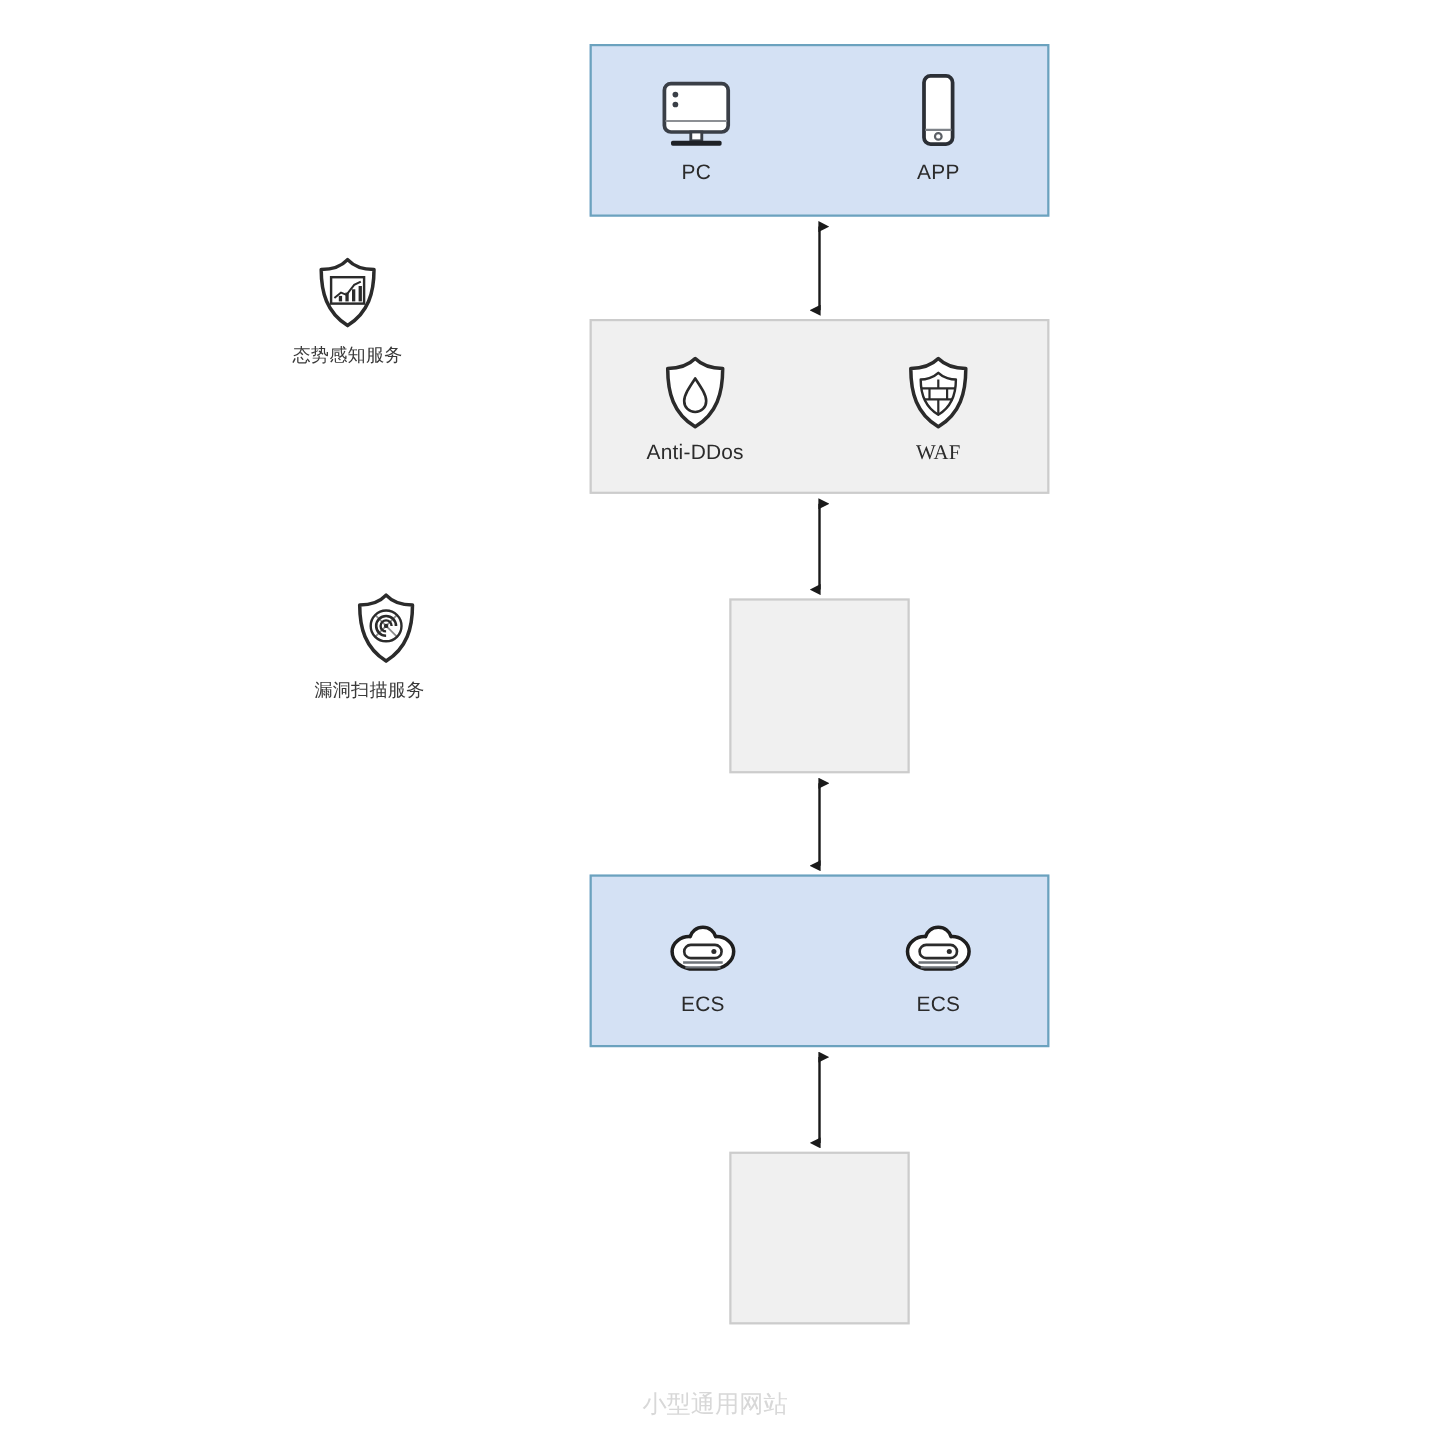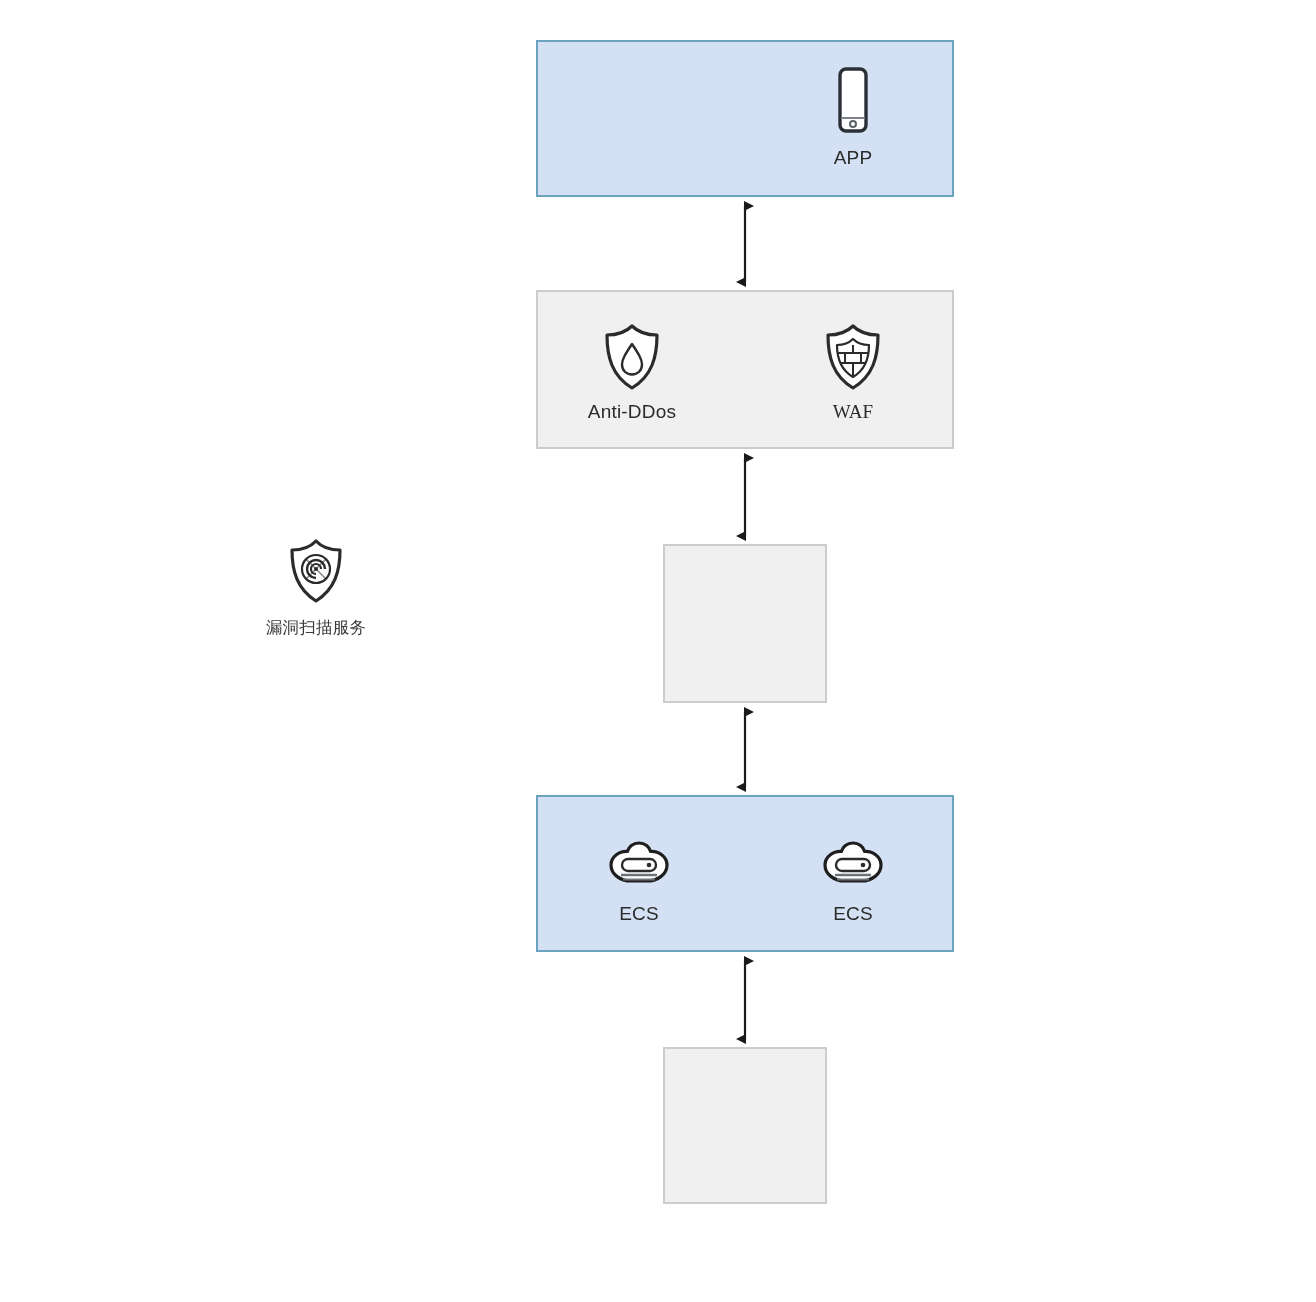--- a/index.html
+++ b/index.html
@@ -110,20 +110,33 @@
       <line x1="31" y1="10" x2="31" y2="85" stroke="#1a1a1a" stroke-width="2.2" marker-start="url(#ah-up)" marker-end="url(#ah-dn)"></line>
     </svg>
   </div>
 
   <div class="connector" style="left:714px; top:951px; width:62px; height:98px;">
     <svg width="62" height="98" viewBox="0 0 62 98">
       <line x1="31" y1="10" x2="31" y2="88" stroke="#1a1a1a" stroke-width="2.2" marker-start="url(#ah-up)" marker-end="url(#ah-dn)"></line>
     </svg>
   </div>
 
+  <div class="node" style="left:563px; top:72px;">
+    <span class="glyph">
+      <svg width="78" height="66" viewBox="0 0 78 66">
+        <rect x="10" y="4" width="58" height="44" rx="6" ry="6" fill="#ffffff" stroke="#3a3f47" stroke-width="3.4"></rect>
+        <line x1="11" y1="38" x2="67" y2="38" stroke="#8c8f94" stroke-width="2"></line>
+        <circle cx="20" cy="14" r="2.6" fill="#3a3f47"></circle>
+        <circle cx="20" cy="23" r="2.6" fill="#3a3f47"></circle>
+        <rect x="34" y="48" width="10" height="8" fill="#ffffff" stroke="#3a3f47" stroke-width="2.6"></rect>
+        <rect x="16" y="56" width="46" height="4.4" rx="1.6" fill="#1e2126"></rect>
+      </svg>
+    </span>
+    <span class="label">PC</span>
+  </div>
 
   <div class="node" style="left:783px; top:66px;">
     <span class="glyph">
       <svg width="78" height="72" viewBox="0 0 78 72">
         <rect x="26" y="3" width="26" height="62" rx="6" ry="6" fill="#ffffff" stroke="#2b2f36" stroke-width="3.4"></rect>
         <line x1="27" y1="52" x2="51" y2="52" stroke="#7e8288" stroke-width="2"></line>
         <circle cx="39" cy="58" r="3" fill="none" stroke="#5c6066" stroke-width="2"></circle>
       </svg>
     </span>
     <span class="label">APP</span>
@@ -176,29 +189,44 @@
         <rect x="19" y="21" width="34" height="12" rx="6" ry="6" fill="#ffffff" stroke="#2b2b2b" stroke-width="2.4"></rect>
         <circle cx="46" cy="27" r="2.3" fill="#2b2b2b"></circle>
         <line x1="18" y1="37" x2="54" y2="37" stroke="#6e7378" stroke-width="2.4"></line>
         <line x1="20" y1="41.5" x2="52" y2="41.5" stroke="#6e7378" stroke-width="2"></line>
       </svg>
     </span>
     <span class="label">ECS</span>
   </div>
 
 
-
-  <div class="node cn" style="left:246px; top:537px;">
+  <div class="node cn" style="left:246px; top:232px;">
+    <span class="glyph">
+      <svg width="70" height="68" viewBox="0 0 70 68">
+        <path d="M35 4 C28.5 11, 18 13, 11 13 C11 34, 16 52, 35 64 C54 52, 59 34, 59 13 C52 13, 41.5 11, 35 4 Z" fill="#ffffff" stroke="#2b2b2b" stroke-width="3.2" stroke-linejoin="round"></path>
+        <rect x="20" y="20" width="30" height="24" fill="#ffffff" stroke="#2b2b2b" stroke-width="2.2"></rect>
+        <polyline points="23,39 29,34 34,36 41,27 47,24" fill="none" stroke="#2b2b2b" stroke-width="1.8"></polyline>
+        <rect x="27" y="37" width="3" height="5" fill="#2b2b2b"></rect>
+        <rect x="33" y="34" width="3" height="8" fill="#2b2b2b"></rect>
+        <rect x="39" y="31" width="3" height="11" fill="#2b2b2b"></rect>
+        <rect x="45" y="28" width="3" height="14" fill="#2b2b2b"></rect>
+      </svg>
+    </span>
+    <span class="label">态势感知服务</span>
+  </div>
+
+  <div class="node cn" style="left:246px; top:537px;align-items:flex-end;">
     <span class="glyph">
       <svg width="70" height="68" viewBox="0 0 70 68">
         <path d="M35 4 C28.5 11, 18 13, 11 13 C11 34, 16 52, 35 64 C54 52, 59 34, 59 13 C52 13, 41.5 11, 35 4 Z" fill="#ffffff" stroke="#2b2b2b" stroke-width="3.2" stroke-linejoin="round"></path>
         <circle cx="35" cy="32" r="14" fill="none" stroke="#2b2b2b" stroke-width="2.2"></circle>
         <path d="M45 22 L25 42 M25 22 L45 42" stroke="#2b2b2b" stroke-width="1.6" opacity="0.55"></path>
         <path d="M44 32 A9 9 0 1 0 35 41" fill="none" stroke="#2b2b2b" stroke-width="2.4"></path>
         <path d="M40 32 A5 5 0 1 0 35 37" fill="none" stroke="#2b2b2b" stroke-width="2.2"></path>
         <circle cx="35" cy="32" r="2" fill="#2b2b2b"></circle>
       </svg>
     </span>
     <span class="label">漏洞扫描服务</span>
   </div>
 
+  <div class="caption" style="left:495px; top:1262px; width:310px;">小型通用网站</div>
 
 </div>
 
 </body></html>

